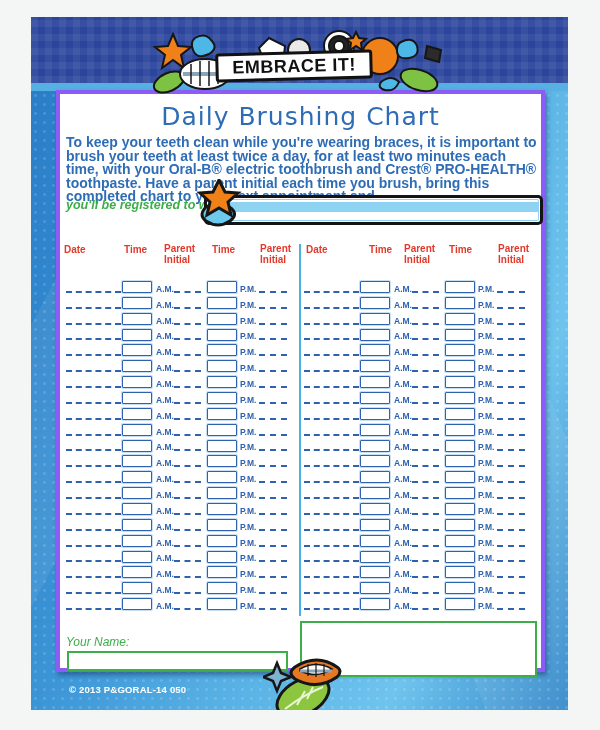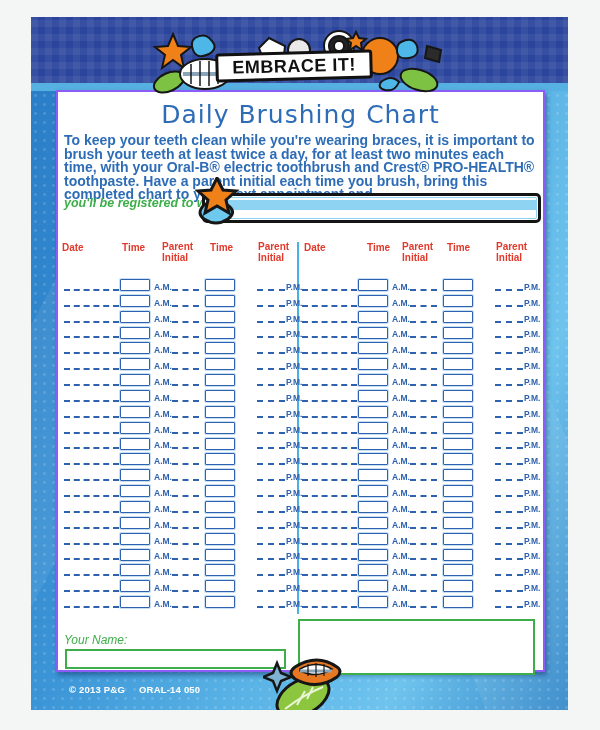--- a/index.html
+++ b/index.html
@@ -17,21 +17,21 @@
   .band-strip{position:absolute;left:0;top:66px;width:100%;height:8px;background:#57b0e2;}
   .band-main{position:absolute;left:0;top:74px;width:100%;height:619px;
     background:linear-gradient(115deg,#2a7ec7 0%,#3b94d6 35%,#54aee3 55%,#6fc4ee 78%,#3387c9 100%);}
   .band-main::before{content:"";position:absolute;inset:0;
     background-image:radial-gradient(rgba(255,255,255,.15) 1.2px,transparent 1.7px);background-size:9px 9px;}
   .streak{position:absolute;background:rgba(255,255,255,.07);transform:skewX(-28deg);}
   .s1{left:-40px;top:0;width:150px;height:100%;}
   .s2{left:330px;top:0;width:190px;height:100%;transform:skewX(22deg);}
 
   .card{position:absolute;left:25px;top:73px;width:489px;height:582px;background:#fff;
-    border:2px solid #8b5cf6;box-shadow:2px 3px 5px rgba(10,30,80,.45);}
+    border:4px solid #8b5cf6;box-shadow:2px 3px 5px rgba(10,30,80,.45);}
 
   .title{position:absolute;left:0;top:8px;width:100%;text-align:center;
     font-family:"DejaVu Sans",sans-serif;font-size:25px;color:var(--text-blue,#2e6db6);letter-spacing:1px;}
   .intro{position:absolute;left:6px;top:42px;width:476px;font-size:14px;font-weight:bold;
     line-height:13.5px;color:var(--text-blue,#2e6db6);}
   .win-text{position:absolute;left:6px;top:104px;font-size:12.5px;font-weight:bold;font-style:italic;
     color:var(--accent-green,#3dae49);}
 
   .banner{position:absolute;left:144px;top:101px;width:339px;height:30px;background:#fff;
     border:3px solid #141414;border-radius:5px;}
@@ -53,30 +53,30 @@
   .col-rows.right{left:244px;width:224px;}
   .brow{position:relative;height:15.86px;}
   .f-date,.f-line{position:absolute;bottom:3px;border-bottom:2px dashed var(--field-blue,#2f62ae);}
   .f-date{left:0;width:55px;}
   .f-line1{left:108px;width:27px;}
   .f-line2{left:193px;width:28px;}
   .f-box{position:absolute;top:1px;width:30px;height:12px;background:#fff;
     border:1.5px solid var(--field-blue,#2f62ae);border-radius:1px;box-shadow:0 0 0 1px rgba(130,185,230,.45);}
   .f-box1{left:56px;} .f-box2{left:141px;}
   .f-am,.f-pm{position:absolute;bottom:2px;font-size:8.5px;font-weight:bold;color:var(--field-blue,#2f62ae);}
-  .f-am{left:90px;} .f-pm{left:174px;margin-left:48px;}
+  .f-am{left:90px;} .f-pm{left:174px;}
 
   .your-name-label{position:absolute;left:6px;top:541px;font-size:12px;font-weight:normal;font-style:italic;
     color:var(--accent-green,#3dae49);}
   .your-name-box{position:absolute;left:7px;top:557px;width:221px;height:20px;background:#fff;
     border:2px solid var(--accent-green,#3dae49);}
   .notes-box{position:absolute;left:240px;top:527px;width:237px;height:56px;background:#fff;
     border:2px solid var(--accent-green,#3dae49);}
 
-  .footer{position:absolute;left:38px;top:667px;display:flex;gap:14px;color:#fff;
+  .footer{position:absolute;left:38px;top:667px;display:flex;color:#fff;
     font-size:9.5px;font-weight:bold;letter-spacing:.2px;}
 
   .logo-art{position:absolute;left:112px;top:13px;width:306px;height:68px;z-index:6;}
   .mouth-art{position:absolute;left:232px;top:628px;width:86px;height:76px;z-index:7;}
   svg text.logo-t{font-family:"Liberation Sans",sans-serif;font-weight:bold;}
 </style>
 </head>
 <body>
 
 <div class="page">

